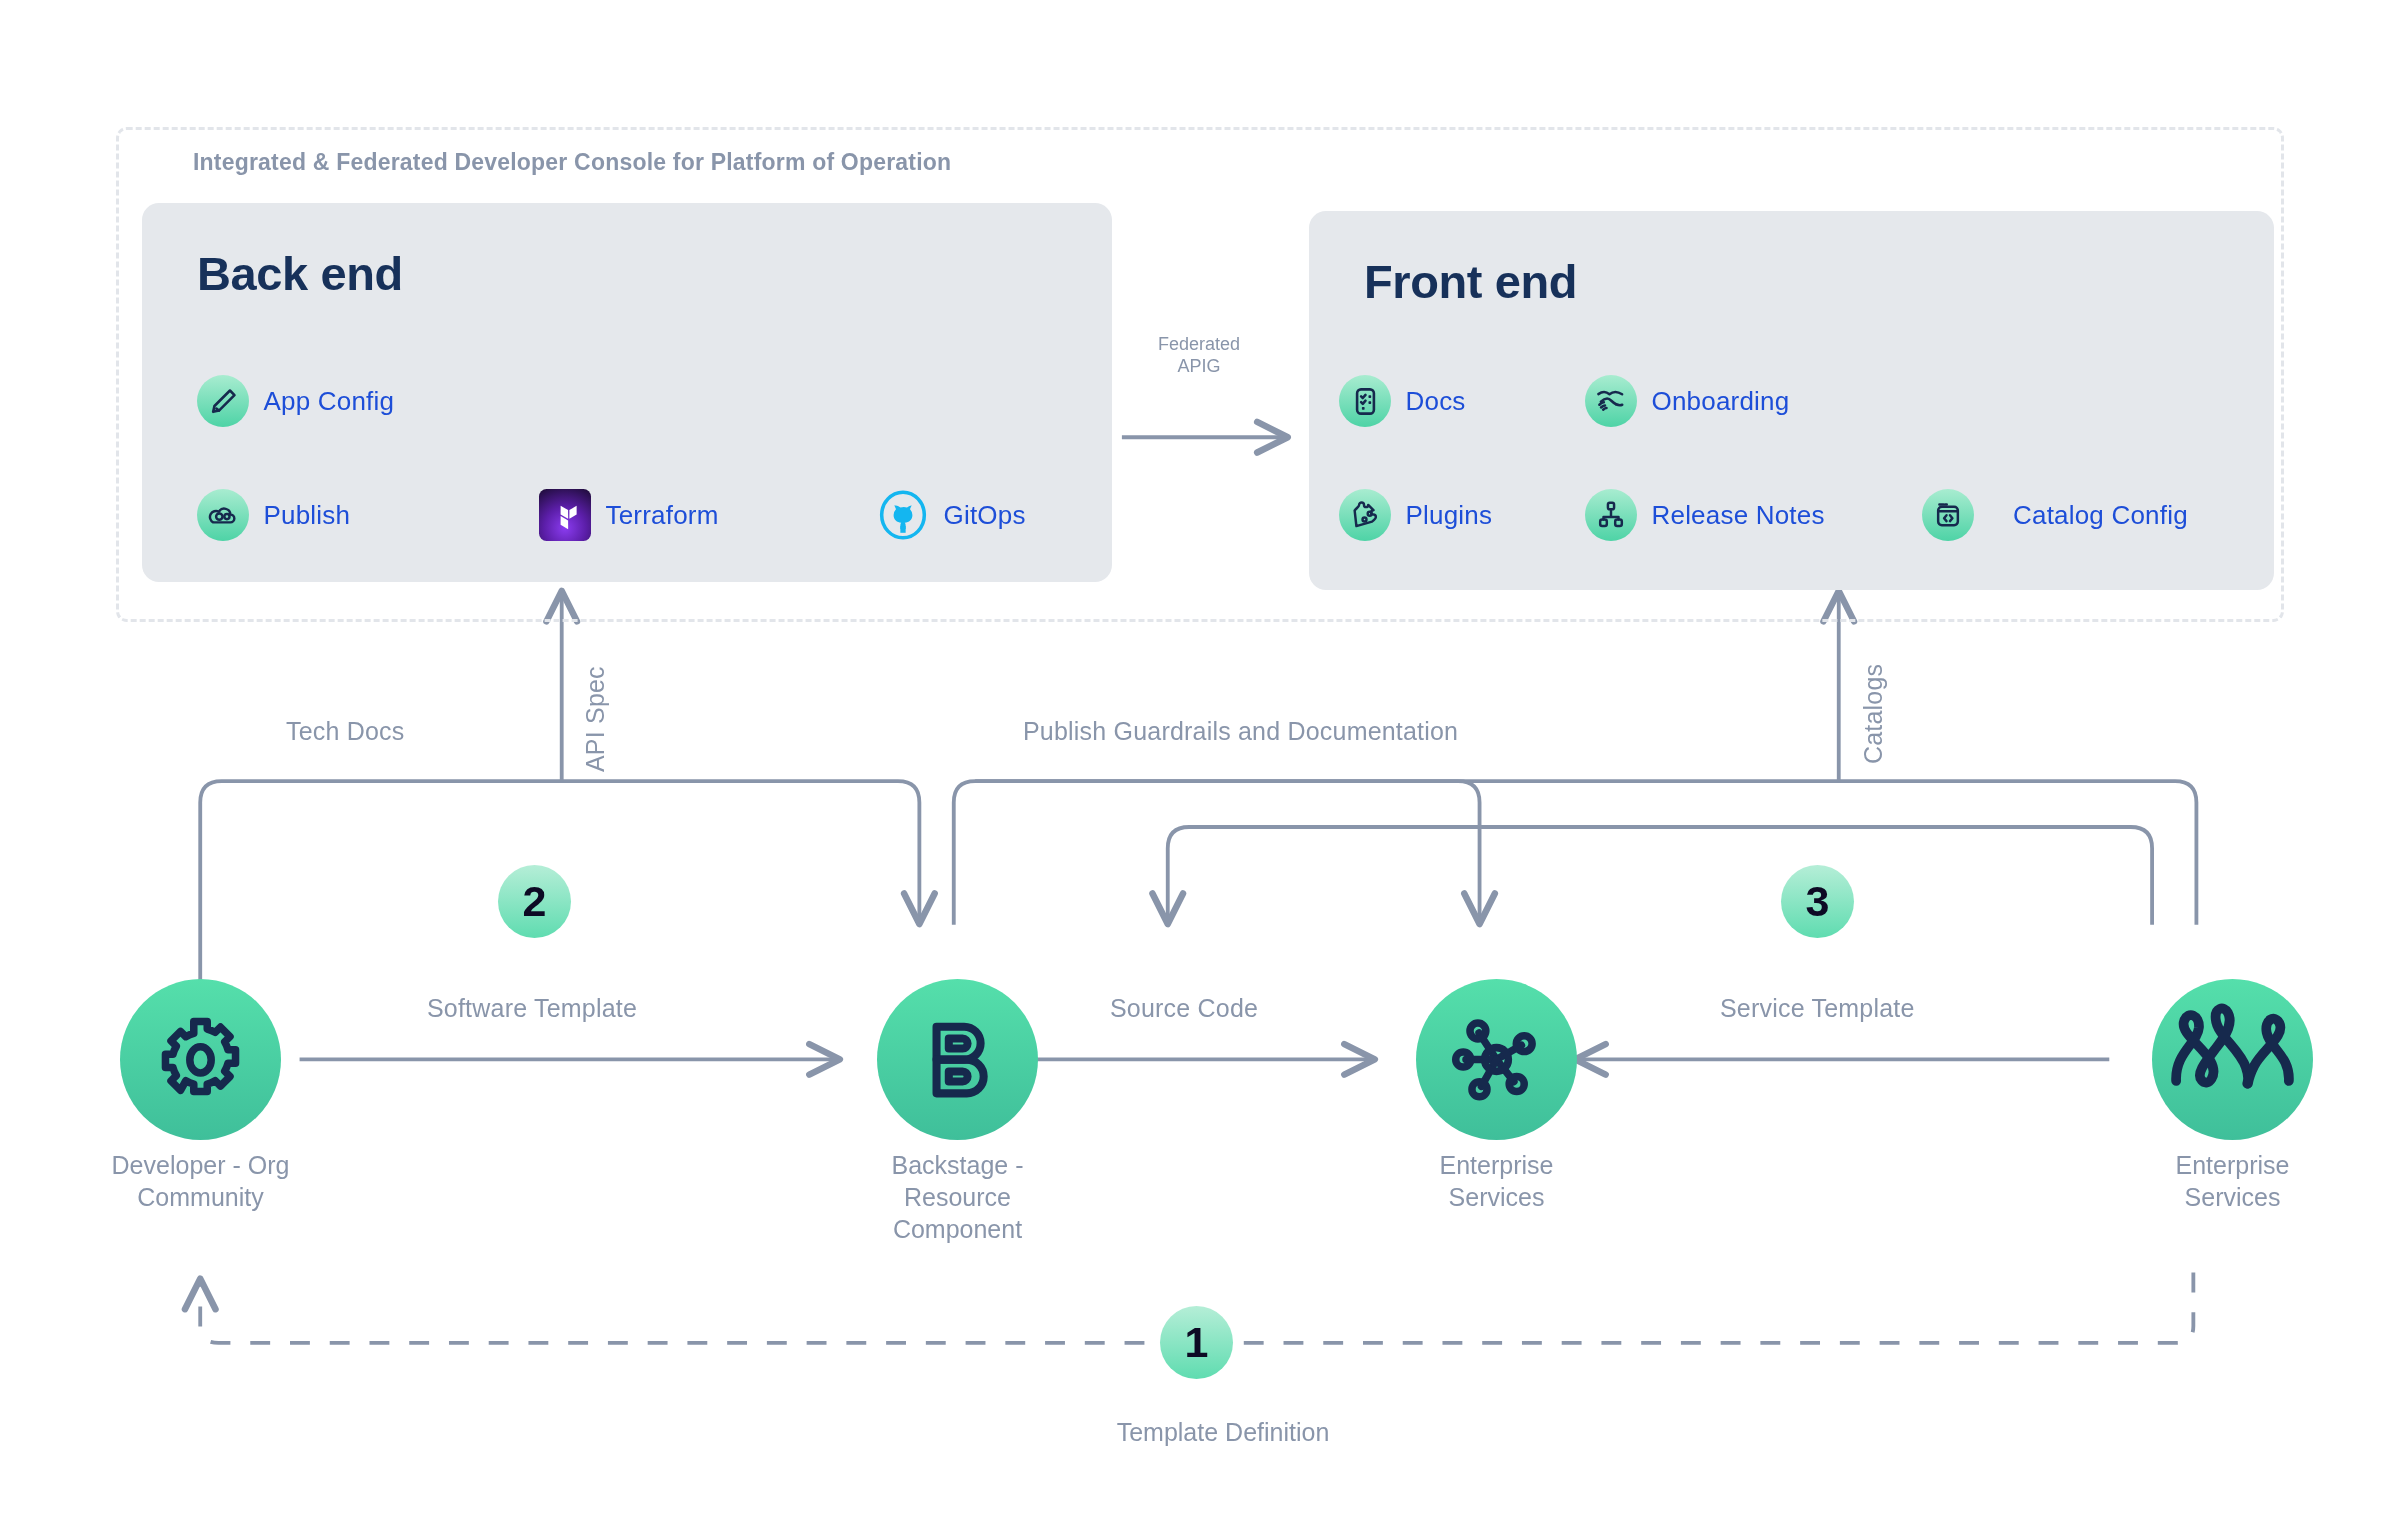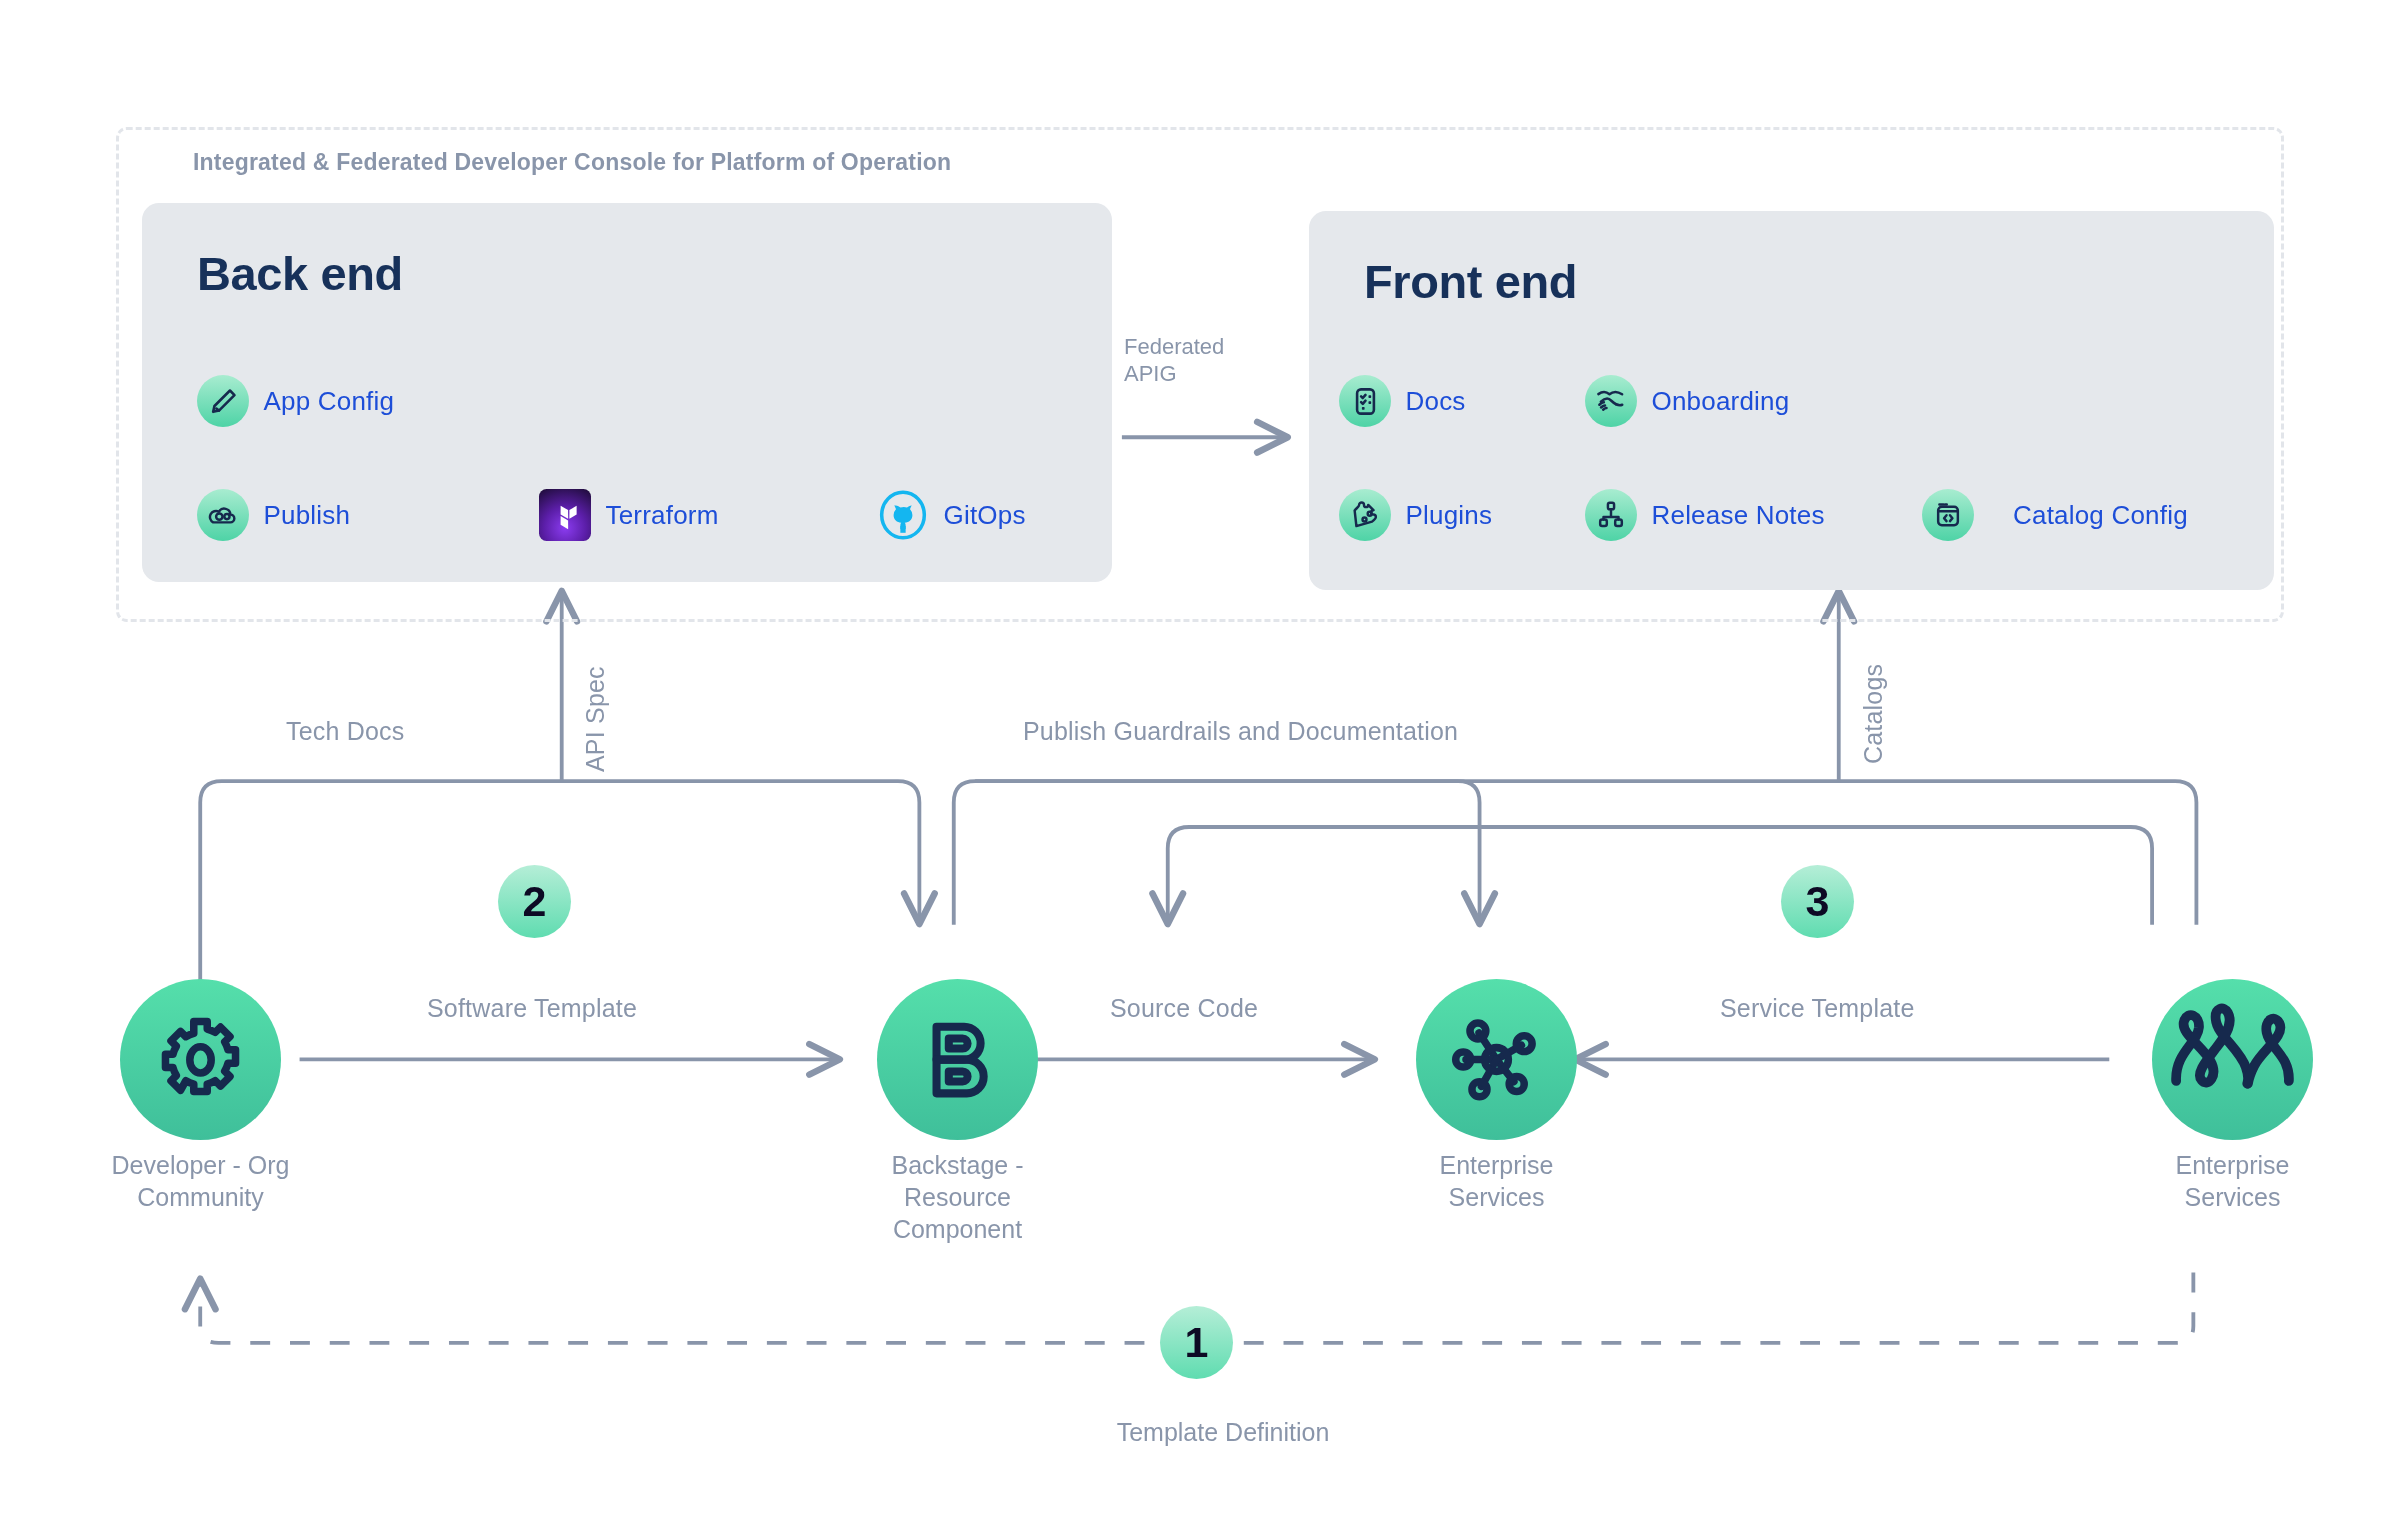--- a/index.html
+++ b/index.html
@@ -39,21 +39,21 @@
   .ico{width:52px;height:52px;border-radius:50%;flex:0 0 auto;
        display:flex;align-items:center;justify-content:center;
        background:linear-gradient(180deg,#a8ecd0 0%,#4ed3a6 100%);}
   .ico svg{display:block;}
   .ico.sq{border-radius:7.6px;background:
       radial-gradient(circle at 50% 75%,#8b3cf0 0%,#5b1ea8 45%,#1b0b33 100%);}
   .ico.plain{background:none;}
 
   
   #apig-label{position:absolute;left:1124px;top:334px;width:150px;
-    text-align:left;font-size:22px;color:#8995aa;line-height:1.22;}
+    text-align:center;font-size:18px;color:#8995aa;line-height:1.22;}
 
   
   .edge-label{position:absolute;font-size:25px;color:#8995aa;
     white-space:nowrap;letter-spacing:0.2px;}
 
   
   .vlabel{position:absolute;font-size:25px;color:#8995aa;white-space:nowrap;
     transform-origin:0 0;transform:rotate(-90deg);letter-spacing:0.2px;}
 
   

